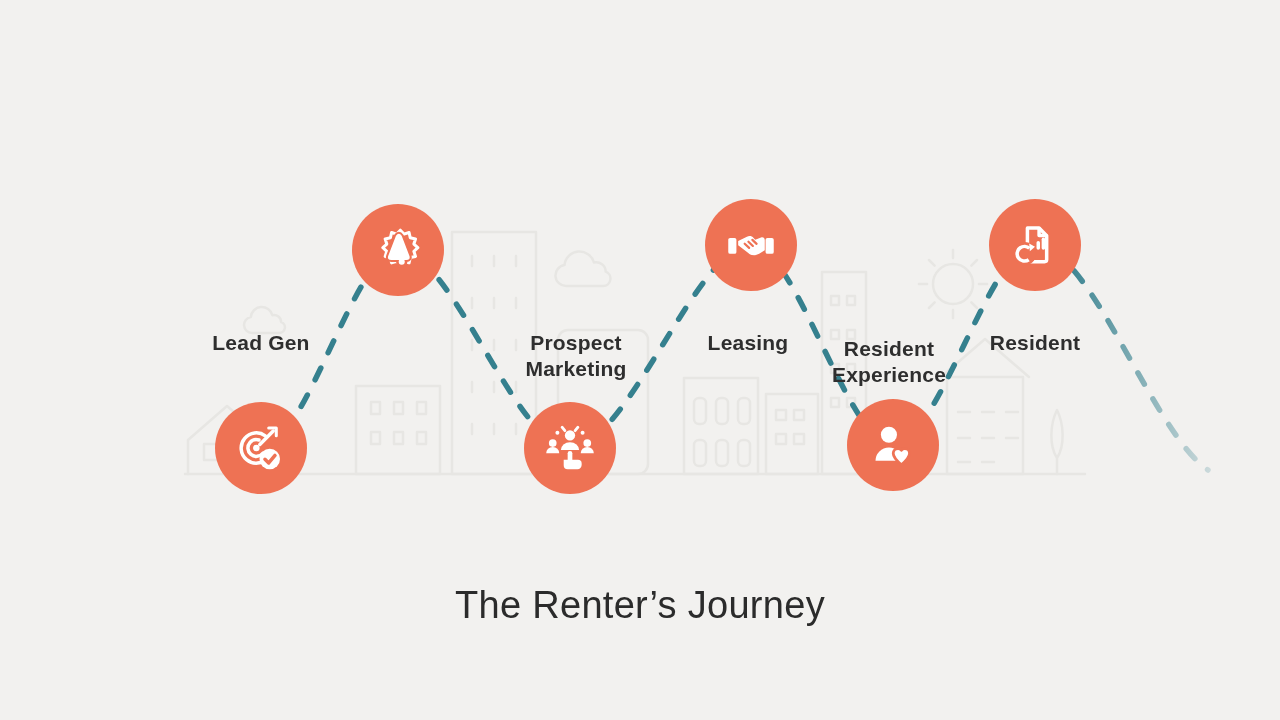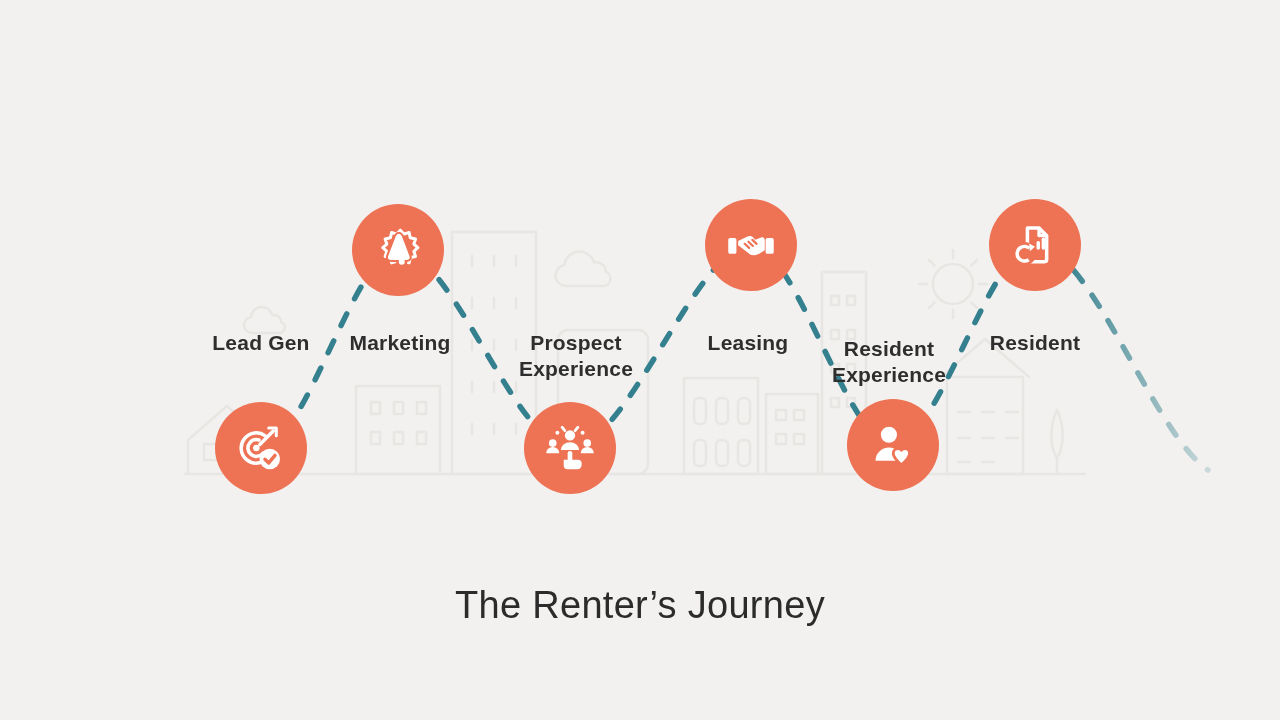--- a/index.html
+++ b/index.html
@@ -125,41 +125,40 @@
 
   <div class="stage-circle" style="left:352px;top:204px;">
     <svg viewBox="0 0 48 48" xmlns="http://www.w3.org/2000/svg">
       <polygon points="41,22 37.6,25.1 39,29.5 34.5,30.5 33.5,35 29.1,33.6 26,37 22.9,33.6 18.5,35 17.5,30.5 13,29.5 14.4,25.1 11,22 14.4,18.9 13,14.5 17.5,13.5 18.5,9 22.9,10.4 26,7 29.1,10.4 33.5,9 34.5,13.5 39,14.5 37.6,18.9" fill="none" stroke="#fff" stroke-width="2.6" stroke-linejoin="round"></polygon>
       <path d="M16.6,29.3 L23.1,12.4 Q24.7,9.9 26.3,12.4 L32.8,29.3 Q33.7,31.6 31.1,31.6 L18.3,31.6 Q15.7,31.6 16.6,29.3 Z" fill="var(--stage-circle,#EE7254)" stroke="var(--stage-circle,#EE7254)" stroke-width="5.5" stroke-linejoin="round"></path>
       <circle cx="27.2" cy="34" r="2.6" fill="var(--stage-circle,#EE7254)" stroke="var(--stage-circle,#EE7254)" stroke-width="4.5"></circle>
       <path d="M16.6,29.3 L23.1,12.4 Q24.7,9.9 26.3,12.4 L32.8,29.3 Q33.7,31.6 31.1,31.6 L18.3,31.6 Q15.7,31.6 16.6,29.3 Z" fill="#fff" stroke="#fff" stroke-width="2" stroke-linejoin="round"></path>
       <circle cx="27.2" cy="34" r="2.6" fill="#fff"></circle>
     </svg>
   </div>
-  <div class="stage-label" style="left:320px;top:330px;">Marketing</div>
 
   <div class="stage-circle" style="left:524px;top:402px;">
     <svg viewBox="0 0 48 48" xmlns="http://www.w3.org/2000/svg">
       <g fill="#fff">
         <circle cx="13.2" cy="11" r="1.7"></circle>
         <circle cx="34.8" cy="11" r="1.7"></circle>
         <path d="M17.2,6.2 L19.6,9.2" stroke="#fff" stroke-width="2.4" stroke-linecap="round" fill="none"></path>
         <path d="M30.8,6.2 L28.4,9.2" stroke="#fff" stroke-width="2.4" stroke-linecap="round" fill="none"></path>
         <circle cx="24" cy="13.2" r="4.4"></circle>
         <path d="M16.2,25.8 a7.8,6.8 0 0 1 15.6,0 z"></path>
         <circle cx="9.2" cy="19.8" r="3.3"></circle>
         <path d="M3.6,28.4 a5.6,5.2 0 0 1 11.2,0 z"></path>
         <circle cx="38.8" cy="19.8" r="3.3"></circle>
         <path d="M33.2,28.4 a5.6,5.2 0 0 1 11.2,0 z"></path>
         <rect x="22" y="26.5" width="4" height="12" rx="2"></rect>
         <path d="M18.6,34 h12.2 a3.2,3.2 0 0 1 3.2,3.2 v1.4 a3.6,3.6 0 0 1 -3.6,3.6 h-8.4 a3.4,3.4 0 0 1 -3.4,-3.4 z"></path>
       </g>
     </svg>
   </div>
-  <div class="stage-label" style="left:496px;top:330px;">Prospect Experience</div>
+  <div class="stage-label" style="left:496px;top:330px;">Prospect Marketing</div>
 
   <div class="stage-circle" style="left:705px;top:199px;">
     <svg viewBox="0 0 48 48" xmlns="http://www.w3.org/2000/svg">
       <rect x="4.5" y="18" width="7" height="13.5" rx="1.6" fill="#fff"></rect>
       <rect x="36.5" y="18" width="7" height="13.5" rx="1.6" fill="#fff"></rect>
       <path d="M13,20.5 L20.5,16.9 C22.6,15.9 24.8,16.3 26.2,18 L27.6,19.6 L32.6,17.5 C34.3,16.8 35.8,17.9 35.8,19.7 L35.8,28.6 L31,31.6 C27.6,33.6 24.2,33.2 21.4,30.6 L13,24.2 Z" fill="#fff"></path>
       <path d="M21.8,21.2 L25.6,24.8 M18.6,22.9 L22.4,26.5 M25.2,19.6 L28.8,23" stroke="var(--stage-circle,#EE7254)" stroke-width="1.9" stroke-linecap="round" fill="none"></path>
     </svg>
   </div>
   <div class="stage-label" style="left:668px;top:330px;">Leasing</div>

